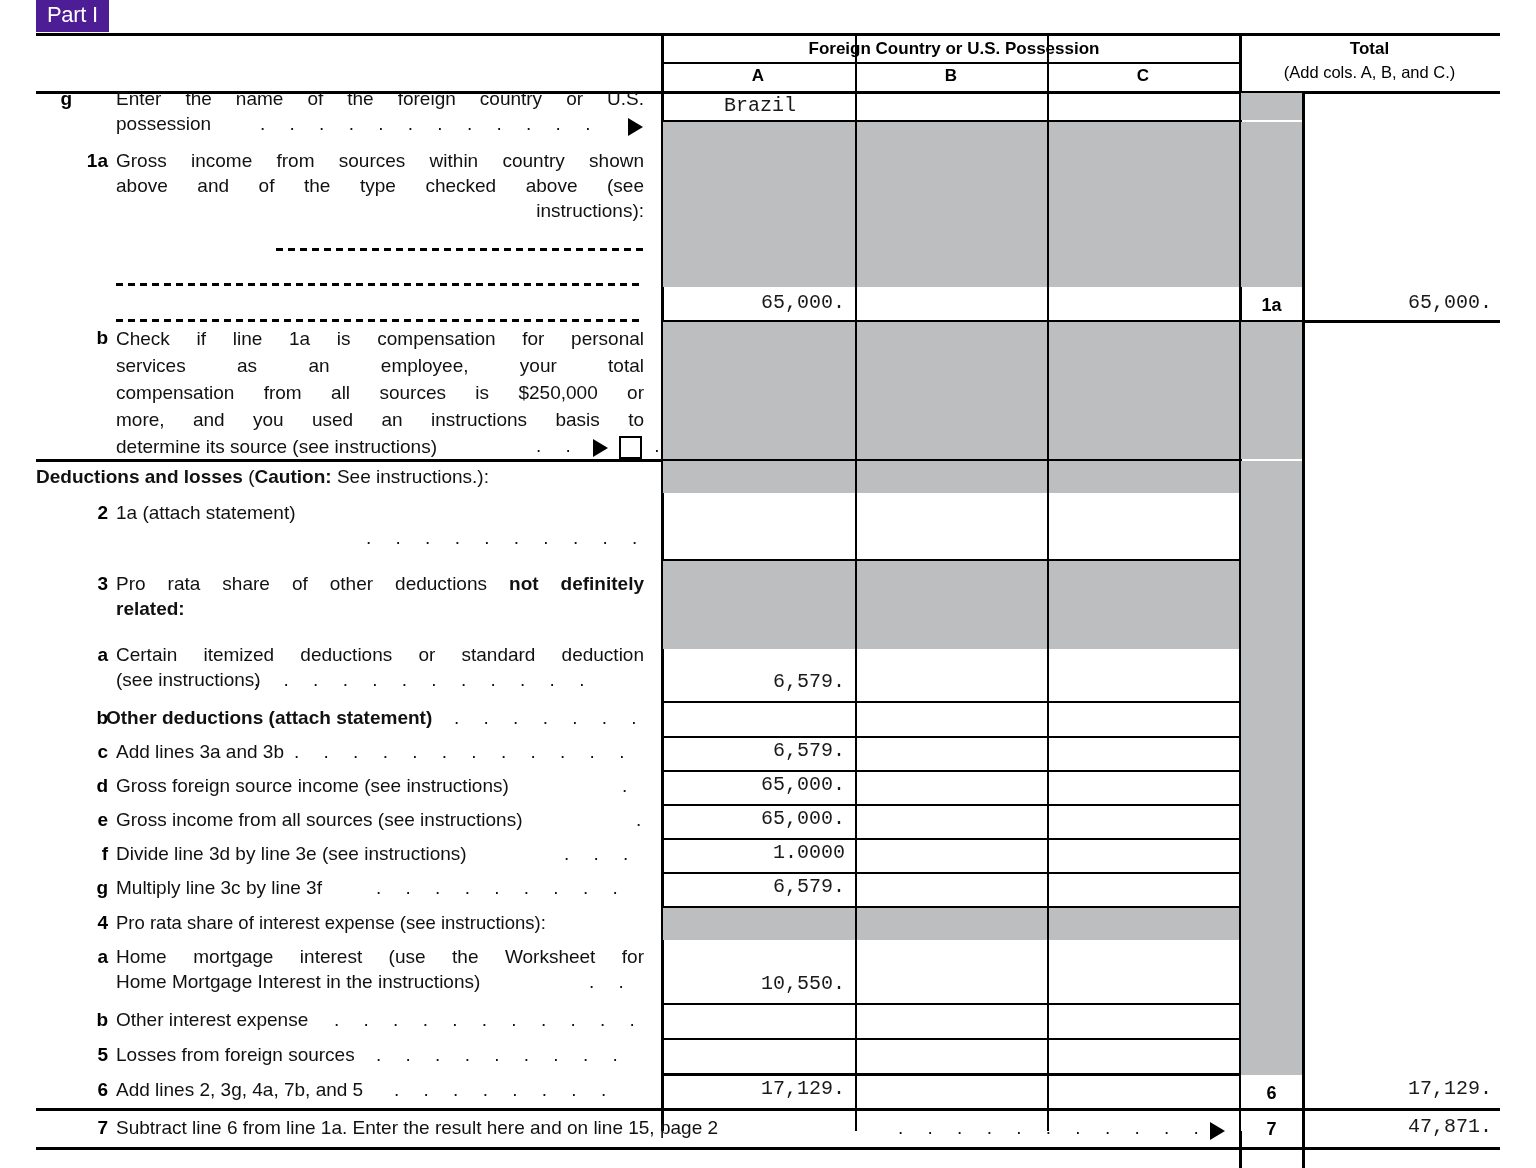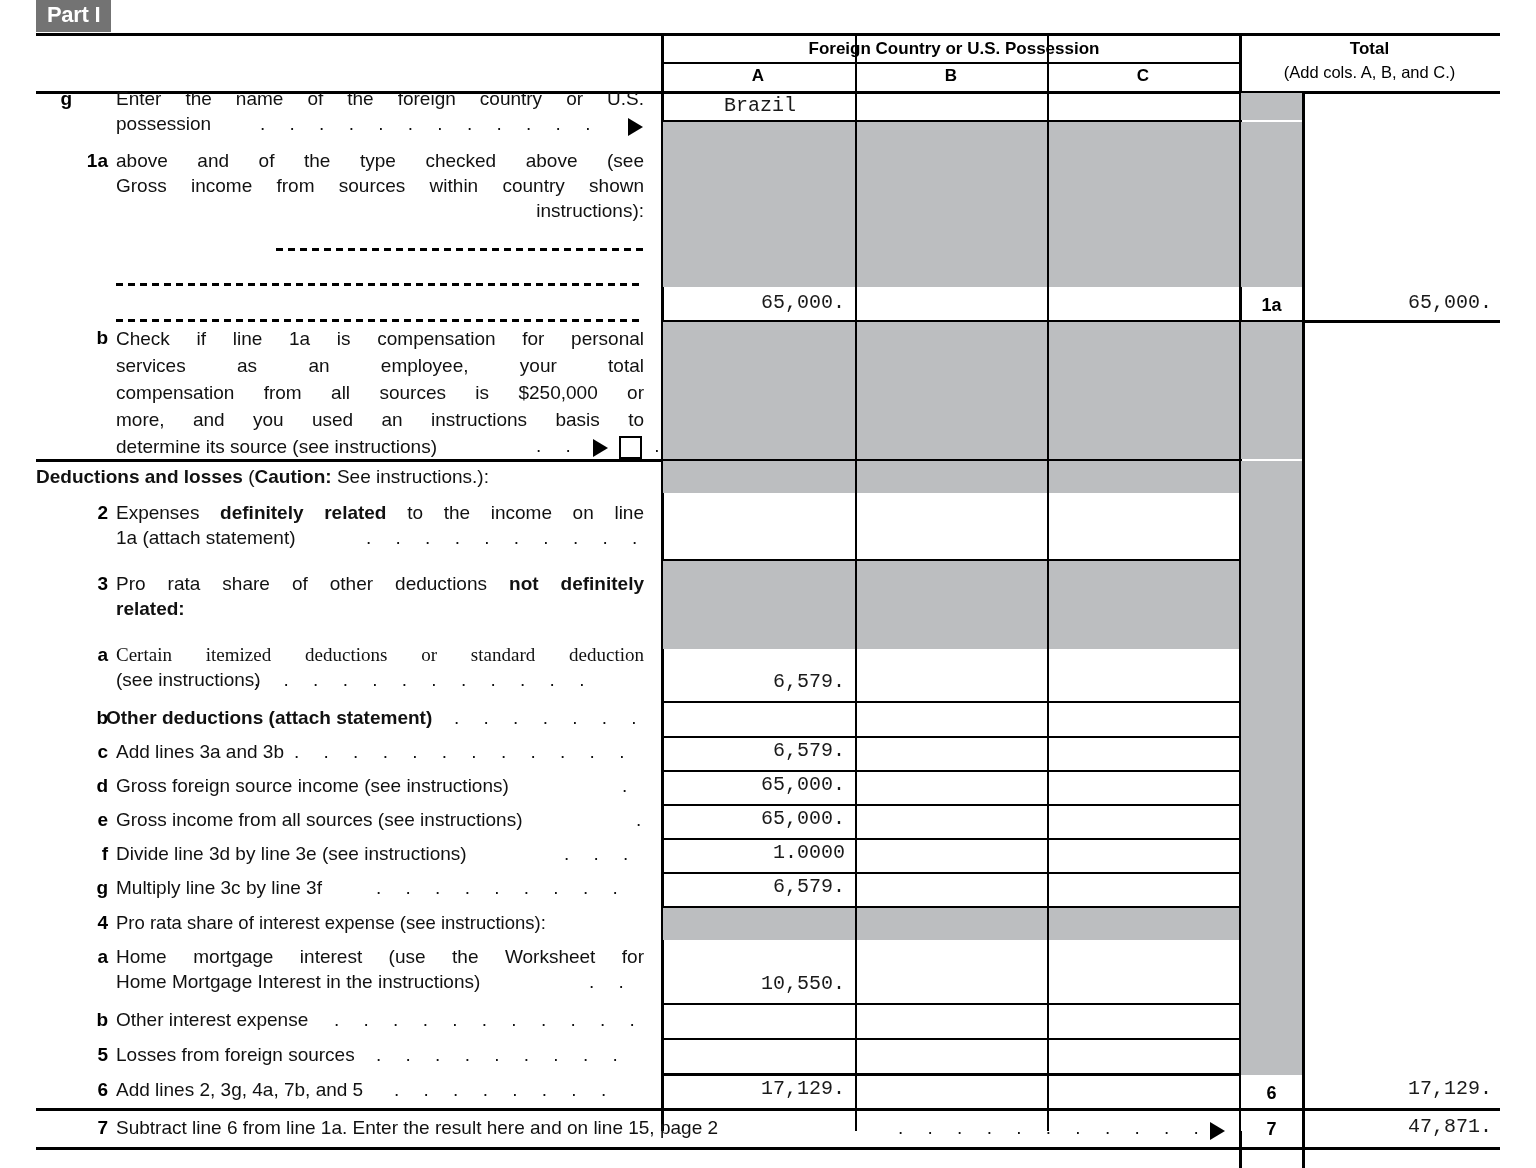--- a/index.html
+++ b/index.html
@@ -13,22 +13,22 @@
   }
 
   .page { position:relative; width:1536px; height:1168px; }
 
   
   .part-header {
     position:absolute; left:36px; top:0px; width:1464px; height:32px;
     display:flex; align-items:flex-start;
   }
   .part-badge {
-    background:#737373; color:#ffffff;
-    font-weight:bold; font-size:22px; line-height:28px;
+    background:#4c1d95; color:#ffffff;
+    font-weight:normal; font-size:22px; line-height:28px;
     padding:1px 11px 3px 11px; letter-spacing:-0.3px;
     white-space:nowrap;
   }
   .part-title {
     font-weight:bold; font-size:21.5px; line-height:28px;
     padding-left:13px; white-space:nowrap; letter-spacing:-0.2px;
   }
 
   
   .frame {
@@ -143,22 +143,22 @@
     <div class="tri" style="left:592px; top:82px;"></div>
 
     <div class="cell gray" style="left:1205px; top:57px; width:61px; height:27px;"></div>
     <div class="hline thick" style="left:625px; top:84px; width:578px;"></div>
     <div class="val l" style="left:634px; top:58px; width:180px;">Brazil</div>
     <div class="val l" style="left:828px; top:58px; width:178px;"></div>
     <div class="val l" style="left:1020px; top:58px; width:178px;"></div>
 
     <div class="num" style="left:0px; top:112px; width:72px;">1a</div>
     <div class="lbl" style="left:80px; top:112px; width:528px;">
+      <span class="just" style="display:block;">Gross income from sources within country shown</span>
       <span class="just" style="display:block;">above and of the type checked above (see</span>
-      <span class="just" style="display:block;">Gross income from sources within country shown</span>
       <span style="display:block;text-align:right;">instructions):</span>
     </div>
     <div class="dashrule" style="left:240px; top:212px; width:368px;"></div>
     <div class="dashrule" style="left:80px;  top:247px; width:528px;"></div>
     <div class="dashrule" style="left:80px;  top:283px; width:528px;"></div>
 
     <div class="cell gray" style="left:627px;  top:86px; width:192px; height:165px;"></div>
     <div class="cell gray" style="left:821px;  top:86px; width:190px; height:165px;"></div>
     <div class="cell gray" style="left:1013px; top:86px; width:190px; height:165px;"></div>
     <div class="cell gray" style="left:1205px; top:86px; width:61px; height:165px;"></div>
@@ -194,42 +194,41 @@
     <div class="lbl" style="left:0px; top:428px; width:620px;">
       <b>Deductions and losses</b><span> (</span><b>Caution:</b><span> See instructions.):</span>
     </div>
     <div class="cell gray" style="left:627px;  top:425px; width:192px; height:32px;"></div>
     <div class="cell gray" style="left:821px;  top:425px; width:190px; height:32px;"></div>
     <div class="cell gray" style="left:1013px; top:425px; width:190px; height:32px;"></div>
     <div class="cell gray" style="left:1205px; top:425px; width:61px; height:670px;"></div>
 
     <div class="num" style="left:0px; top:464px; width:72px;">2</div>
     <div class="lbl" style="left:80px; top:464px; width:528px;">
-      <span class="just" style="display:block;"><span>Expenses </span><b>definitely related</b><span> to the income on line</span></span>
       <span style="display:block;">1a (attach statement)</span>
     </div>
     <div class="dots" style="left:330px; top:489px;">. . . . . . . . . .</div>
 
     <div class="val r" style="left:627px; top:492px; width:182px;"></div>
     <div class="val r" style="left:821px; top:492px; width:180px;"></div>
     <div class="val r" style="left:1013px; top:492px; width:180px;"></div>
     <div class="hline" style="left:625px; top:523px; width:578px;"></div>
 
     <div class="num" style="left:0px; top:535px; width:72px;">3</div>
     <div class="lbl" style="left:80px; top:535px; width:528px;">
       <span class="just" style="display:block;"><span>Pro rata share of other deductions </span><b>not definitely</b></span>
       <span style="display:block; font-weight:bold;">related:</span>
     </div>
     <div class="cell gray" style="left:627px;  top:525px; width:192px; height:88px;"></div>
     <div class="cell gray" style="left:821px;  top:525px; width:190px; height:88px;"></div>
     <div class="cell gray" style="left:1013px; top:525px; width:190px; height:88px;"></div>
 
     <div class="num" style="left:0px; top:606px; width:72px;">a</div>
     <div class="lbl" style="left:80px; top:606px; width:528px;">
-      <span class="just" style="display:block;font-family:Liberation Serif, serif;">Certain itemized deductions or standard deduction</span>
+      <span class="just" style="display:block;">Certain itemized deductions or standard deduction</span>
       <span style="display:block;">(see instructions)</span>
     </div>
     <div class="dots" style="left:218px; top:631px;">. . . . . . . . . . . .</div>
 
     <div class="val r" style="left:627px; top:634px; width:182px;">6,579.</div>
     <div class="val r" style="left:821px; top:634px; width:180px;"></div>
     <div class="val r" style="left:1013px; top:634px; width:180px;"></div>
     <div class="hline" style="left:625px; top:665px; width:578px;"></div>
 
     <div class="num" style="left:0px; top:669px; width:72px;">b</div>

